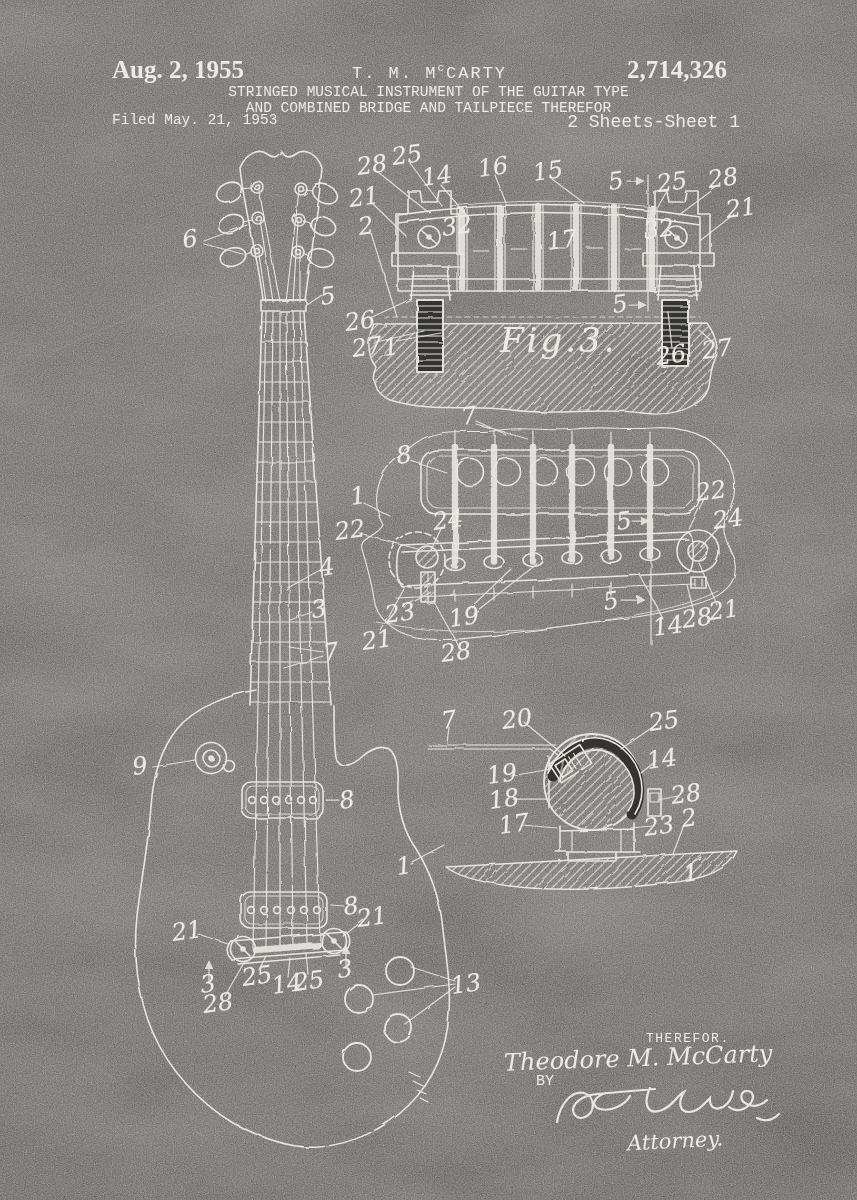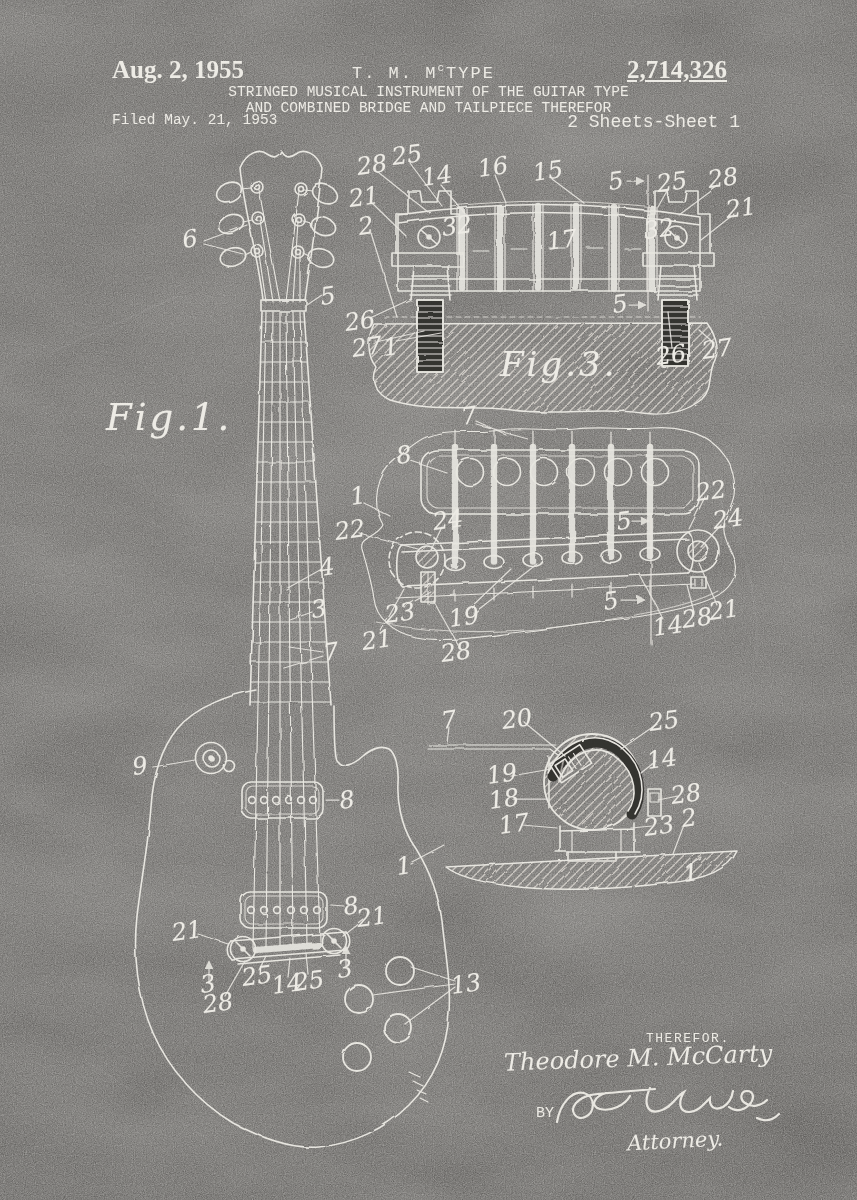--- a/index.html
+++ b/index.html
@@ -275,30 +275,29 @@
         </g>
         <path fill="url(#hatch)" stroke-width="1.5" d="M446,867 L737,851 C728,872 700,880 668,883 C620,889 558,892 510,886 C478,882 456,875 446,867 Z"></path>
         <path class="ldr" d="M449,727 L447,743 M524,722 L565,756 M657,724 L621,749 M656,761 L641,773 M511,776 L551,769 M513,799 L547,799 M678,796 L658,800 M522,825 L557,828 M652,826 L631,828 M684,825 L673,854 M687,868 L702,858"></path>
       </g>
 
     </g>
   </svg>
 
   <div class="layer">
     <span class="hdr-abs serifbold" style="left:112px;top:56px;font-size:25px;">Aug. 2, 1955</span>
-    <span class="hdr-abs serifbold" style="left:627px;top:56px;font-size:25px;text-decoration:underline;">2,714,326</span>
-    <span class="hdr-abs typ" style="left:352px;top:62px;font-size:17px;letter-spacing:2px;"><span>T. M. M</span><sup style="font-size:11px;">c</sup><span>TYPE</span></span>
+    <span class="hdr-abs serifbold" style="left:627px;top:56px;font-size:25px;">2,714,326</span>
+    <span class="hdr-abs typ" style="left:352px;top:62px;font-size:17px;letter-spacing:2px;"><span>T. M. M</span><sup style="font-size:11px;">c</sup><span>CARTY</span></span>
     <span class="hdr-abs typ ctr" style="top:84px;font-size:14.5px;">STRINGED MUSICAL INSTRUMENT OF THE GUITAR TYPE</span>
     <span class="hdr-abs typ ctr" style="top:100px;font-size:14.5px;">AND COMBINED BRIDGE AND TAILPIECE THEREFOR</span>
     <span class="hdr-abs typ" style="left:112px;top:112px;font-size:14.5px;">Filed May. 21, 1953</span>
     <span class="hdr-abs typ" style="right:117px;top:112px;font-size:18px;">2 Sheets-Sheet 1</span>
   </div>
 
-  <span class="figlabel" style="left:106px;top:396px;font-size:37px;">Fig.1.</span>
-  <span class="figlabel" style="left:500px;top:344px;">Fig.3.</span>
+  <span class="figlabel" style="left:500px;top:320px;">Fig.3.</span>
 
   <div class="layer">
       <span class="callout" style="left: 190px; top: 239px;">6</span>
       <span class="callout" style="left: 328px; top: 296px;">5</span>
       <span class="callout" style="left: 327px; top: 567px;">4</span>
       <span class="callout" style="left: 319px; top: 609px;">3</span>
       <span class="callout" style="left: 331px; top: 652px;">7</span>
       <span class="callout" style="left: 140px; top: 766px;">9</span>
       <span class="callout" style="left: 347px; top: 800px;">8</span>
       <span class="callout" style="left: 404px; top: 866px;">1</span>
@@ -363,20 +362,20 @@
       <span class="callout" style="left: 686px; top: 794px;">28</span>
       <span class="callout" style="left: 514px; top: 824px;">17</span>
       <span class="callout" style="left: 659px; top: 826px;">23</span>
       <span class="callout" style="left: 689px; top: 818px;">2</span>
       <span class="callout" style="left: 691px; top: 873px;">1</span>
     </div>
 
   <div class="layer">
     <span class="hdr-abs typ" style="left:646px;top:1031px;font-size:13px;letter-spacing:1.5px;">THEREFOR.</span>
     <span class="hdr-abs script" style="left:504px;top:1044px;font-size:24px;transform:rotate(-2deg);">Theodore M. McCarty</span>
-    <span class="hdr-abs typ" style="left:536px;top:1073px;font-size:15px;margin-top:32px;">BY</span>
+    <span class="hdr-abs typ" style="left:536px;top:1073px;font-size:15px;">BY</span>
     <span class="hdr-abs script" style="left:627px;top:1129px;font-size:21px;transform:rotate(-3deg);">Attorney.</span>
   </div>
   <svg class="sig" width="857" height="1200">
     <path d="M557,1122 c3,-18 15,-32 27,-29 c11,3 12,19 1,24 c-9,4 -16,-6 -9,-14 c10,-11 28,-9 43,-11 c12,-1 24,-2 36,-3 m-49,4 c-11,3 -17,13 -6,16 c11,3 25,-4 30,-13 m20,-8 c-7,15 -3,26 9,23 c13,-3 17,-15 25,-19 c-6,10 -5,20 5,20 c9,0 15,-8 21,-14 c-1,9 5,13 13,9 c7,-4 9,-10 10,-16 m-4,16 c6,5 14,4 20,-2 c6,-6 5,-14 -2,-14 c-6,0 -8,8 -2,12 c7,5 16,3 22,-3 m-10,18 c8,4 16,2 22,-4" fill="none" stroke="#edebe5" stroke-width="2.2" stroke-linecap="round" opacity="0.95"></path>
   </svg>
 
 </div>
 
 </body></html>

